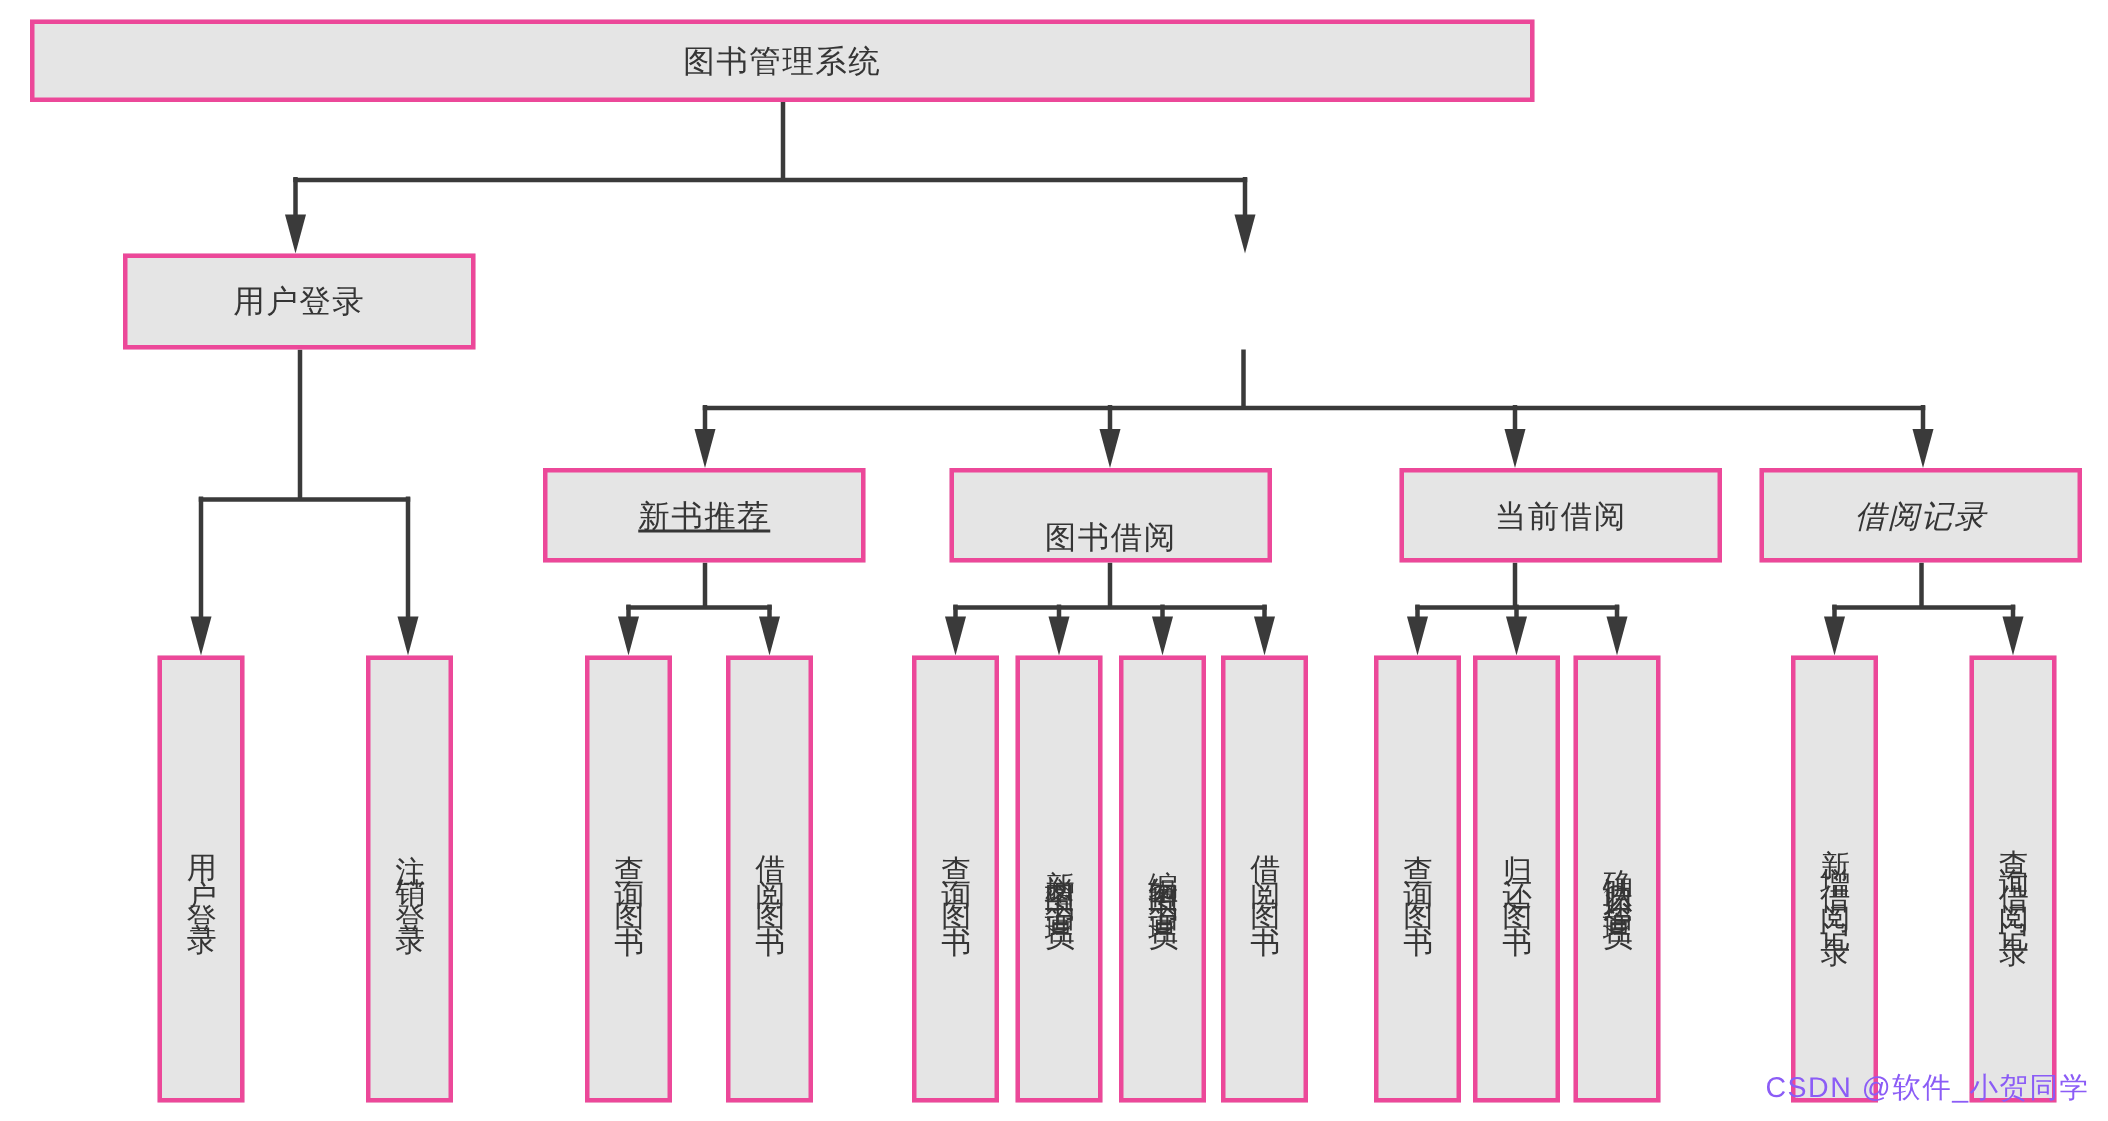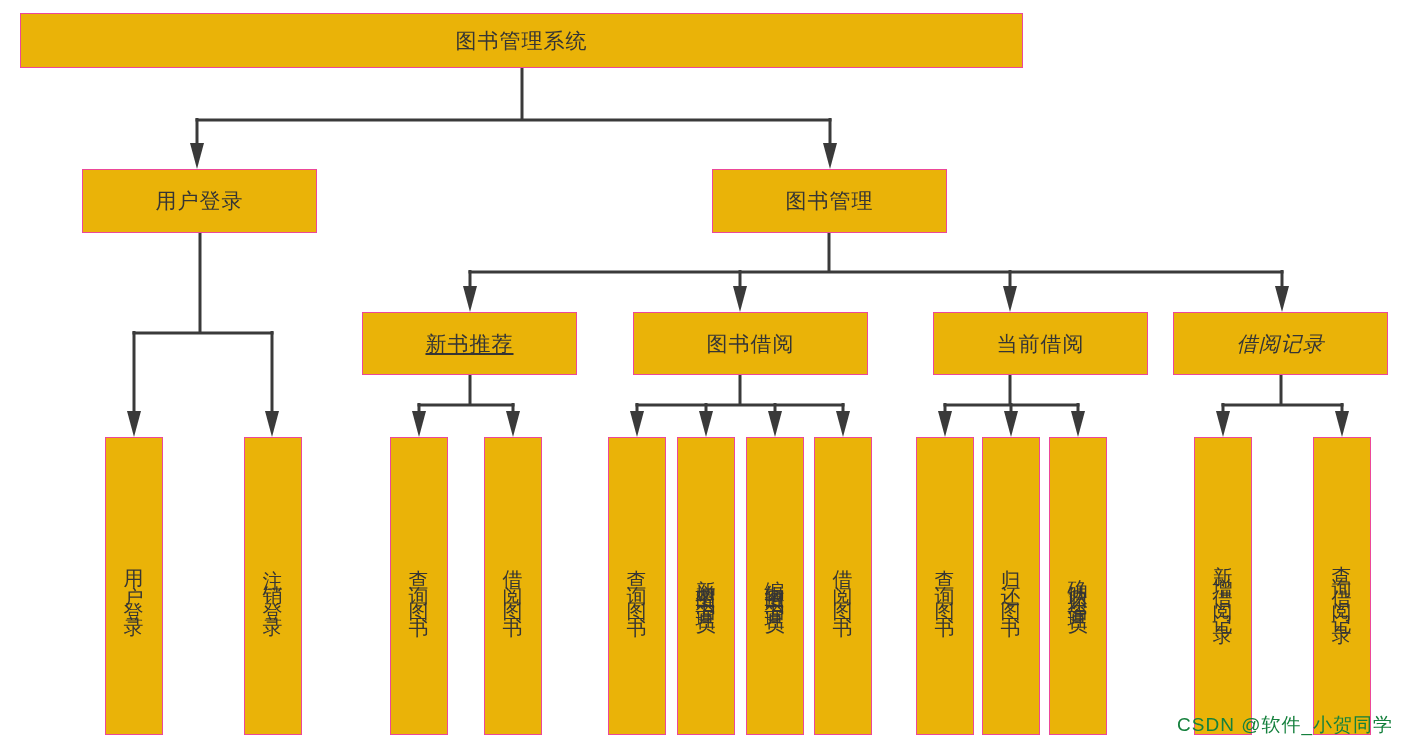--- a/index.html
+++ b/index.html
@@ -16,22 +16,22 @@
     overflow: hidden;
   }
   svg.wires {
     position: absolute;
     left: 0; top: 0;
     width: 1405px; height: 747px;
   }
   .node {
     position: absolute;
     box-sizing: border-box;
-    border: 1px solid #ec4899;
-    background: #eab308;
+    border: 3px solid #ec4899;
+    background: #e5e5e5;
     color: #353535;
     display: flex;
     align-items: center;
     justify-content: center;
     text-align: center;
   }
   .h-node {
     font-size: 21px;
     letter-spacing: 1px;
   }
@@ -44,21 +44,21 @@
     line-height: 1;
   }
   .leaf .spread  { letter-spacing: 16px; }
   .leaf .medium  { letter-spacing: 12px; }
   .leaf .long    { letter-spacing: 5px;  }
   .watermark {
     position: absolute;
     top: 712px;
     right: 12px;
     font-size: 19px;
-    color: #15803d;
+    color: #8b5cf6;
     letter-spacing: 1px;
     white-space: nowrap;
   }
 </style>
 </head>
 <body>
 
 <div class="canvas">
 
   <svg class="wires" viewBox="0 0 1405 747" xmlns="http://www.w3.org/2000/svg">
@@ -134,28 +134,25 @@
     </g>
   </svg>
 
   <div class="node h-node" style="left:20px; top:13px; width:1003px; height:55px;">
     <span>图书管理系统</span>
   </div>
 
   <div class="node h-node" style="left:82px; top:169px; width:235px; height:64px;">
     <span>用户登录</span>
   </div>
-  <div class="node h-node" style="left:712px; top:169px; width:235px; height:64px;">
-    <span>图书管理</span>
-  </div>
 
   <div class="node h-node" style="left:362px; top:312px; width:215px; height:63px;text-decoration:underline;">
     <span>新书推荐</span>
   </div>
-  <div class="node h-node" style="left:633px; top:312px; width:235px; height:63px;">
+  <div class="node h-node" style="left:633px; top:312px; width:215px; height:63px;align-items:flex-end;">
     <span>图书借阅</span>
   </div>
   <div class="node h-node" style="left:902px; top:312px; width:215px; height:63px;margin-left:31px;">
     <span>当前借阅</span>
   </div>
   <div class="node h-node" style="left:1173px; top:312px; width:215px; height:63px;font-style:italic;">
     <span>借阅记录</span>
   </div>
 
   <div class="node leaf" style="left:105px; top:437px; width:58px; height:298px;">

